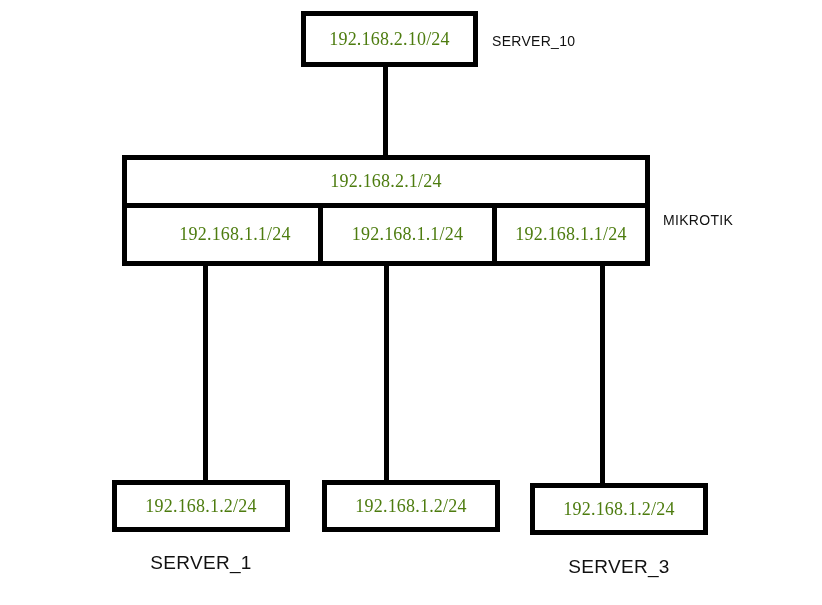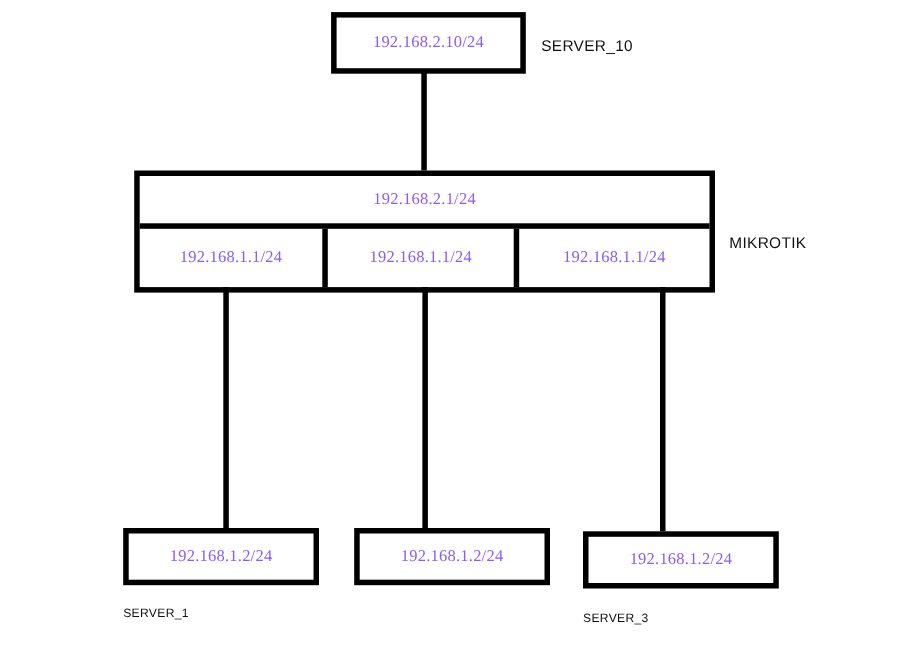--- a/index.html
+++ b/index.html
@@ -22,22 +22,22 @@
     position: absolute;
     box-sizing: border-box;
     background: #ffffff;
     border: 5px solid #000000;
     display: flex;
     align-items: center;
     justify-content: center;
   }
   .node-text {
     font-family: "Liberation Serif", serif;
-    font-size: 15px;
-    color: #8b5cf6;
+    font-size: 18px;
+    color: #4d7c0f;
     white-space: nowrap;
     letter-spacing: 0.2px;
   }
   
   .router {
     position: absolute;
     box-sizing: border-box;
     border: 5px solid #000000;
     background: #ffffff;
     display: flex;
@@ -48,20 +48,21 @@
     display: flex;
     align-items: center;
     justify-content: center;
     border-bottom: 5px solid #000000;
     box-sizing: border-box;
   }
   .router-ports {
     flex: 1 1 auto;
     display: flex;
     flex-direction: row;
+    margin-left: 25px;
   }
   .router-port {
     box-sizing: border-box;
     display: flex;
     align-items: center;
     justify-content: center;
     border-right: 5px solid #000000;
   }
   .router-port:last-child {
     border-right: none;
@@ -77,23 +78,24 @@
     position: absolute;
     font-family: "Liberation Sans", sans-serif;
     font-size: 14px;
     color: #111111;
     white-space: nowrap;
     letter-spacing: 0.3px;
   }
   .under-label {
     position: absolute;
     font-family: "Liberation Sans", sans-serif;
-    font-size: 11px;
+    font-size: 19px;
     color: #111111;
     white-space: nowrap;
+    text-align: center;
     letter-spacing: 0.3px;
   }
 </style>
 </head>
 <body>
 
 <div id="canvas">
 
   <div class="node" style="left:301px; top:11px; width:177px; height:56px;">
     <span class="node-text">192.168.2.10/24</span>

